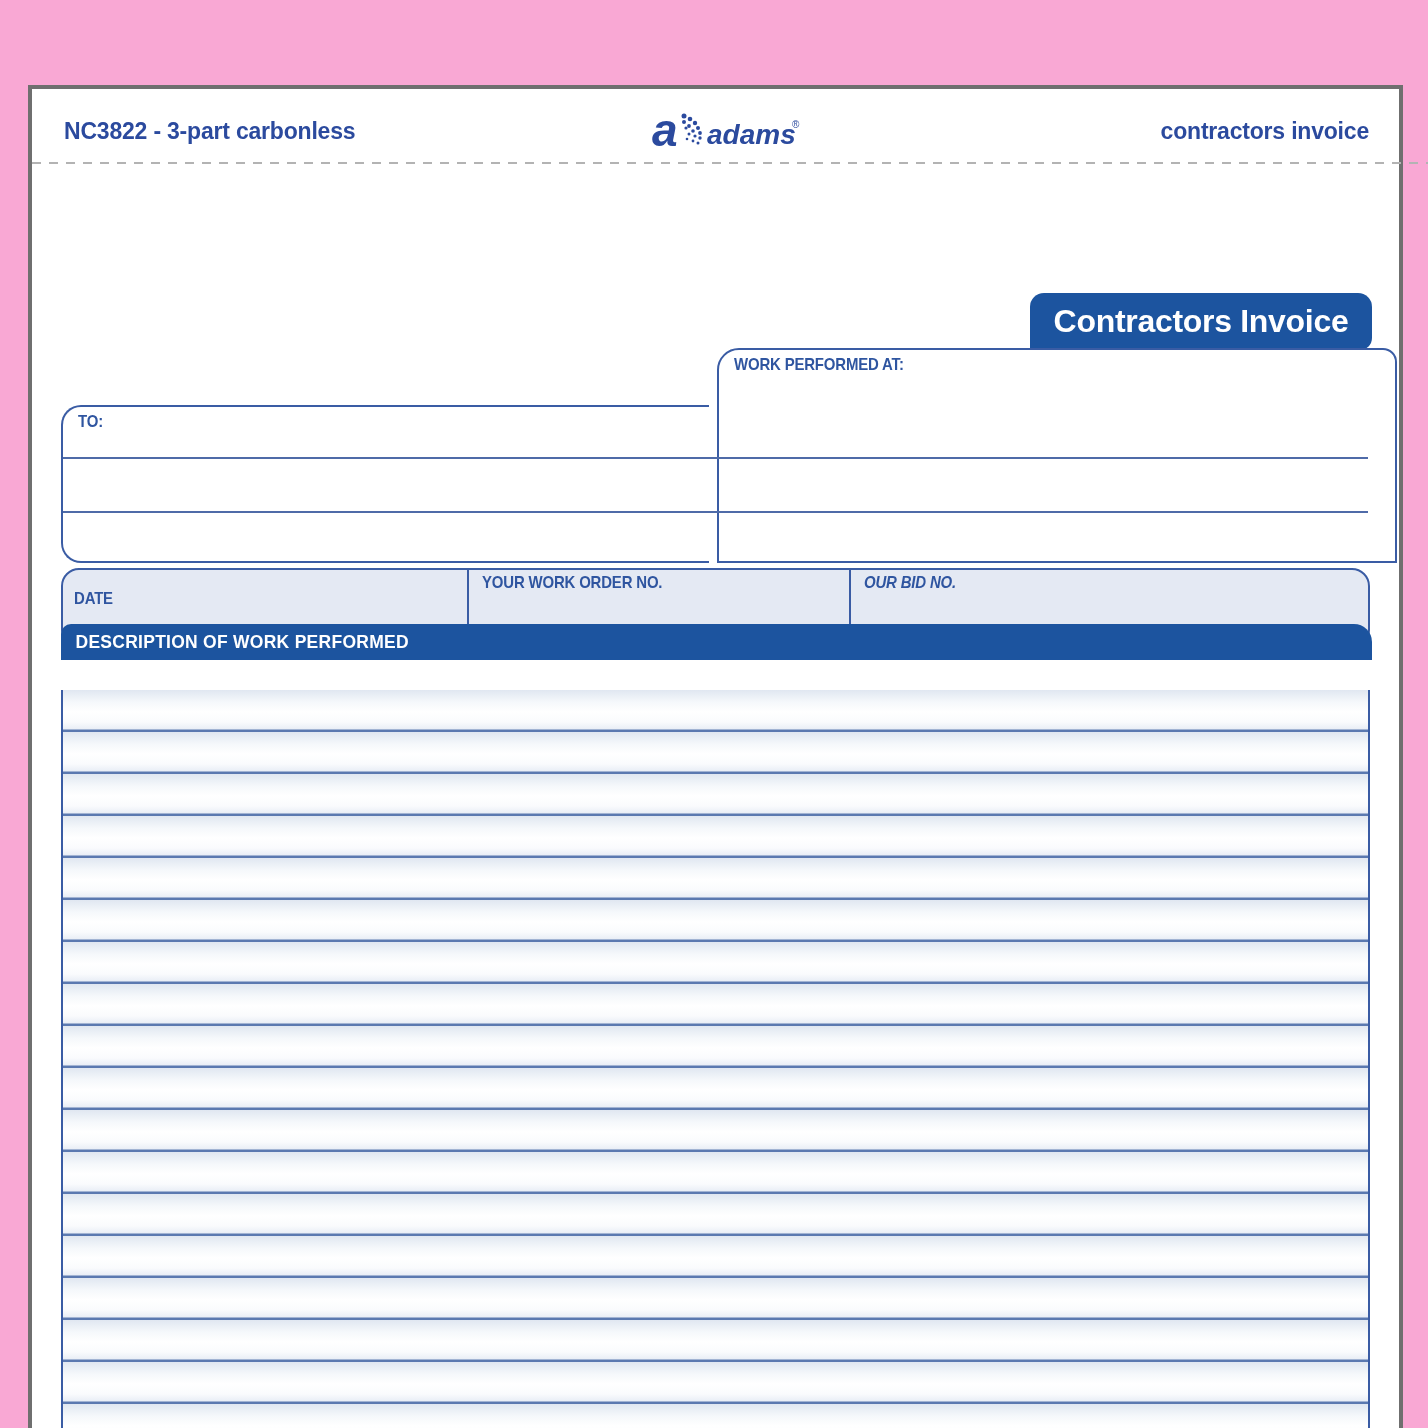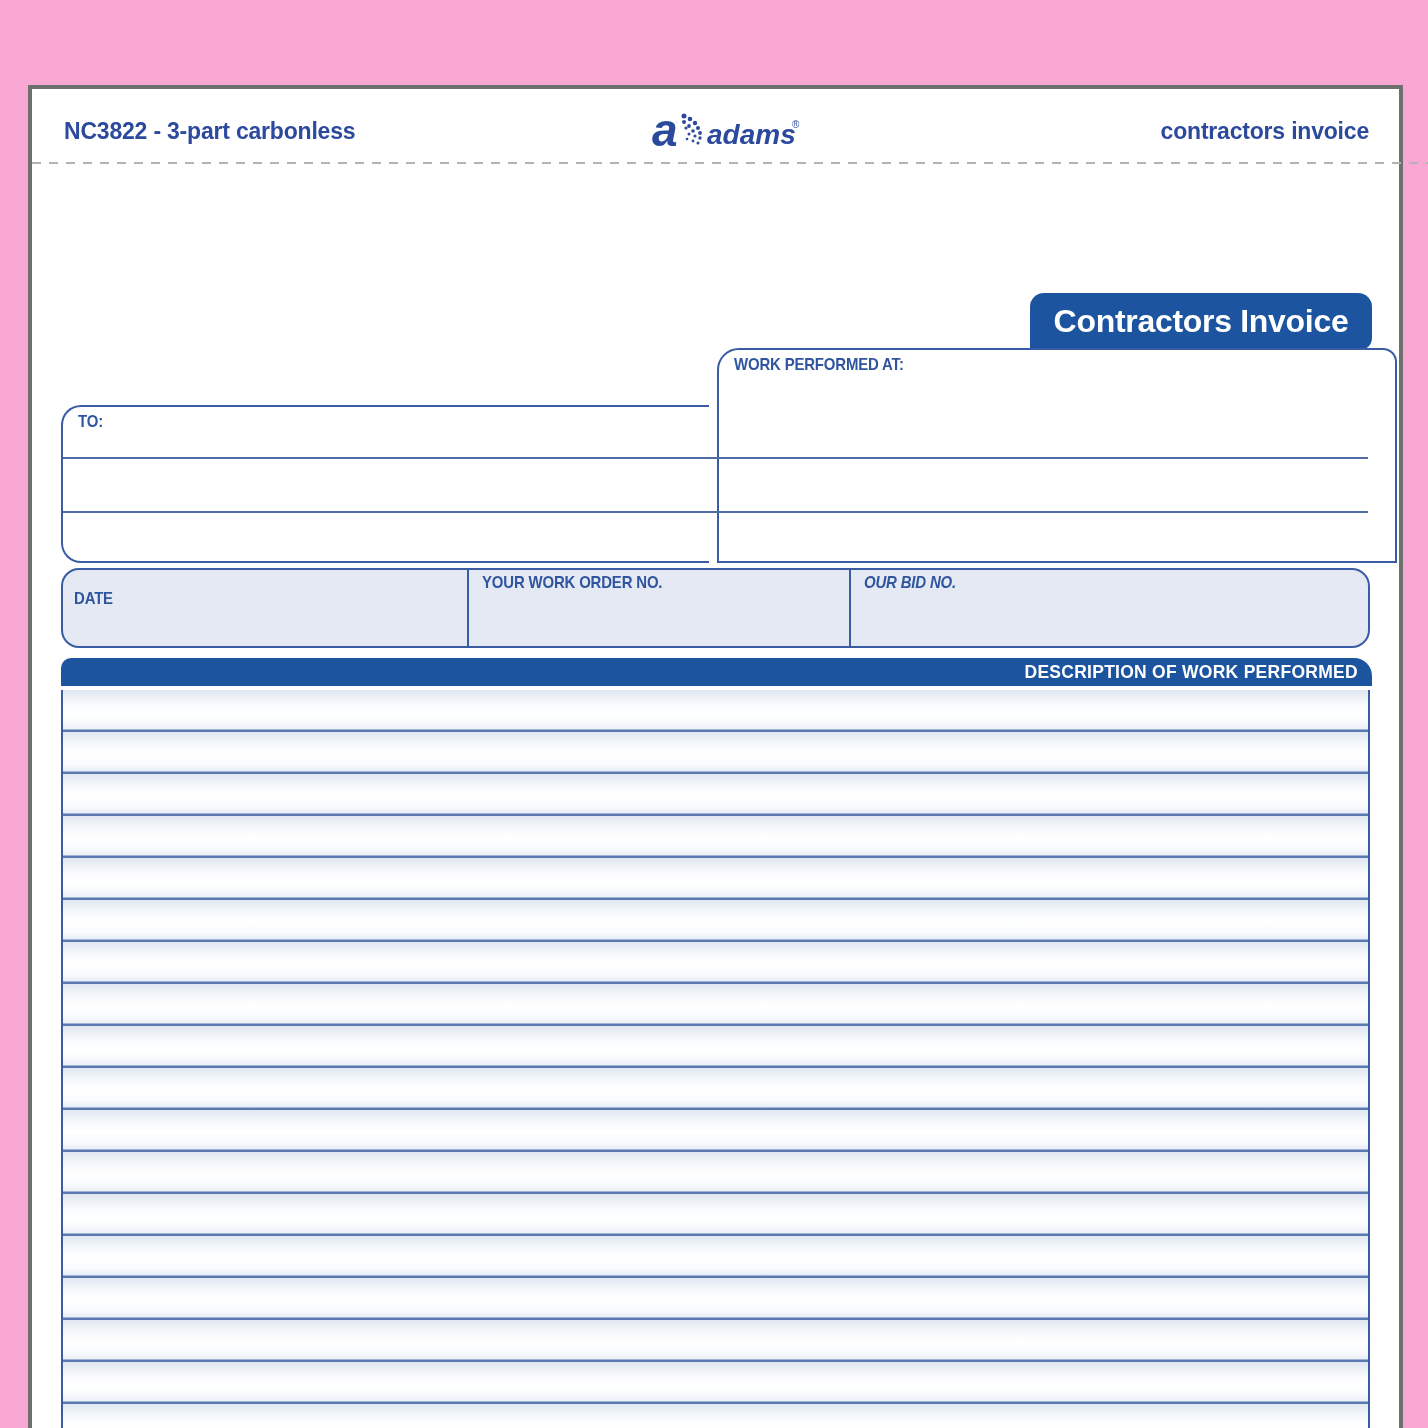--- a/index.html
+++ b/index.html
@@ -72,23 +72,23 @@
     position:absolute;left:61px;top:568px;width:1309px;height:80px;
     box-sizing:border-box;background:var(--row-bg);
     border:2px solid var(--line-blue);border-radius:18px;
   }
   .cell{position:absolute;top:568px;height:80px;box-sizing:border-box;}
   .cell .flabel{position:absolute;left:13px;top:5px;}
   .cell-date{left:61px;width:466px;margin-top:16px;}
   .cell-wo{left:467px;width:426px;border-left:2px solid var(--line-blue);}
   .cell-bid{left:849px;width:572px;border-left:2px solid var(--line-blue);font-style:italic;}
   .desc-bar{
-    position:absolute;left:61px;top:658px;width:1311px;height:28px;
+    position:absolute;left:61px;top:624px;width:1311px;height:36px;
     background:var(--bar-blue);border-radius:10px 18px 0 0;
-    display:flex;align-items:center;justify-content:flex-end;
+    display:flex;align-items:center;justify-content:flex-start;
   }
   .desc-bar span{
     color:#ffffff;font-weight:700;font-size:19px;letter-spacing:0.3px;
     display:inline-block;transform:scaleX(.92);white-space:nowrap;
   }
   .ruled{
     position:absolute;left:61px;top:690px;width:1309px;height:738px;
     box-sizing:border-box;
     border-left:2px solid var(--line-blue);
     border-right:2px solid var(--line-blue);

